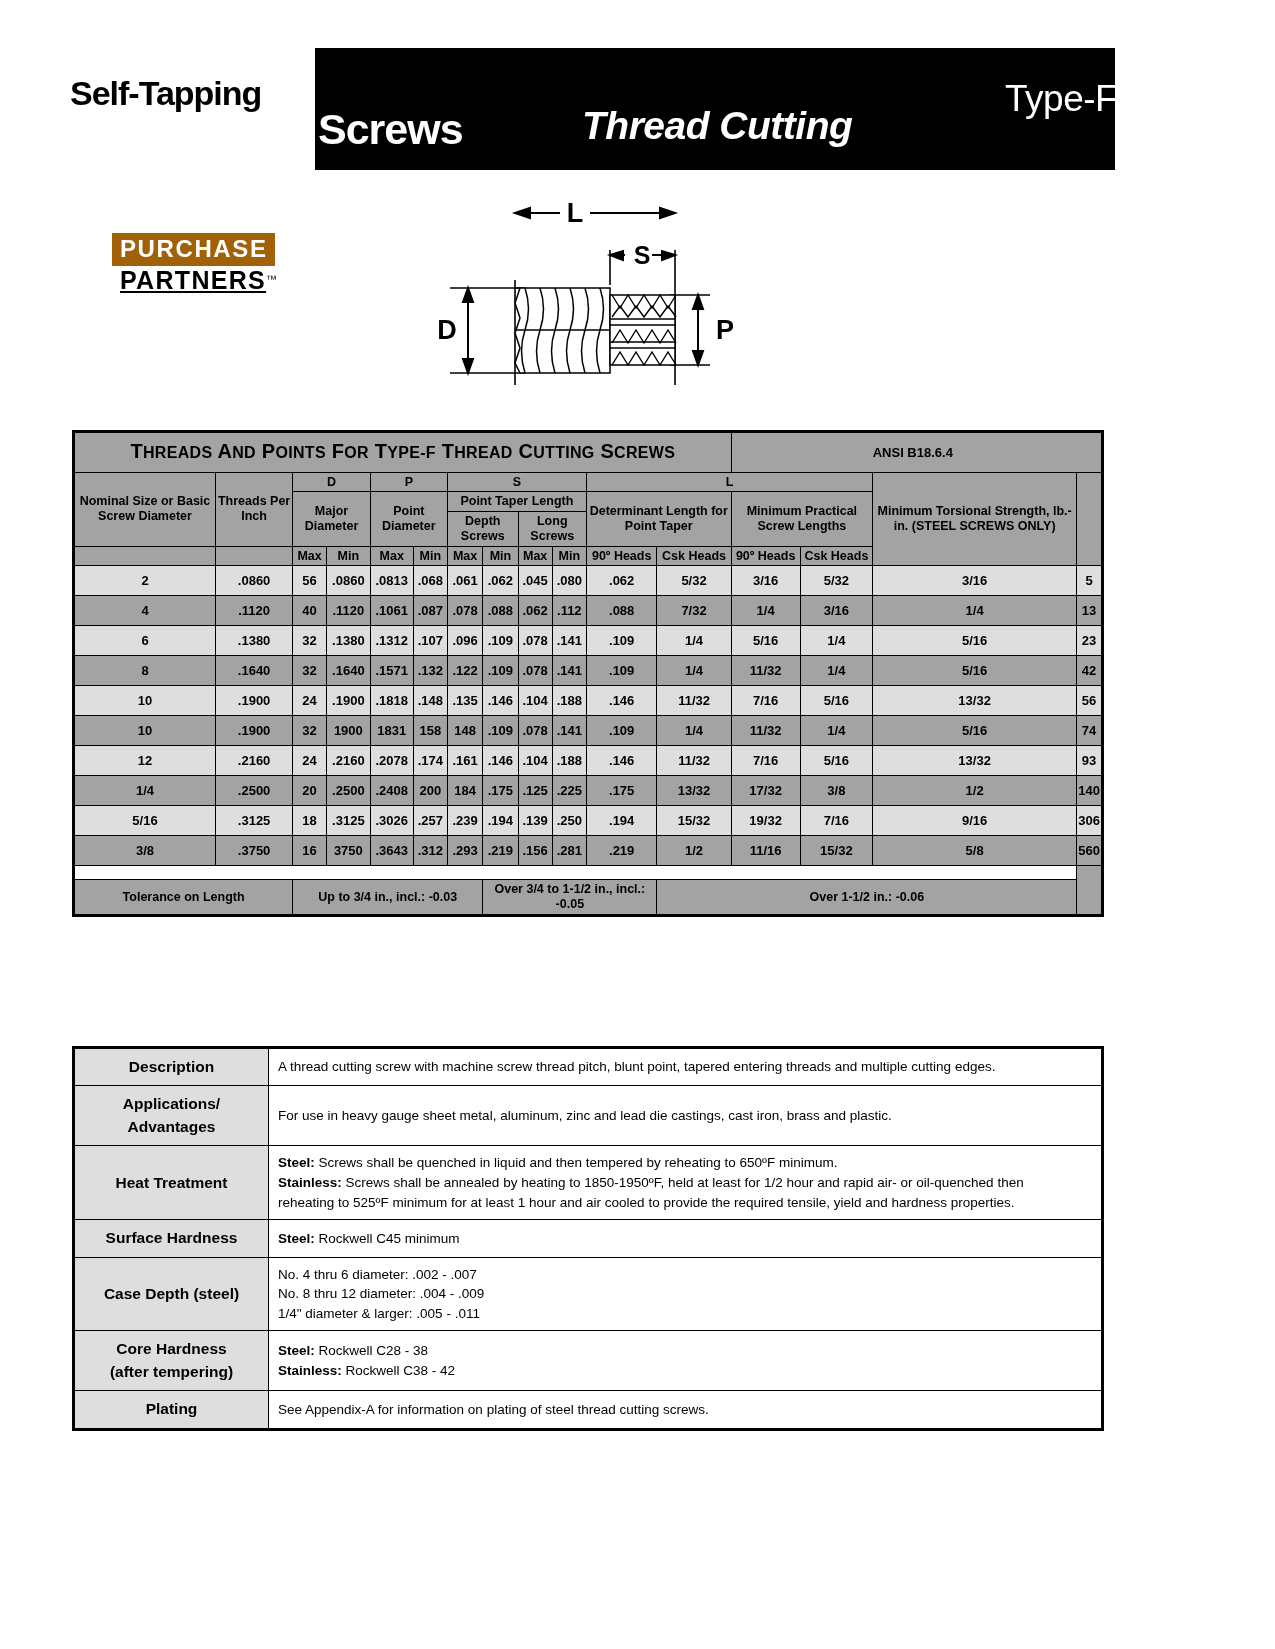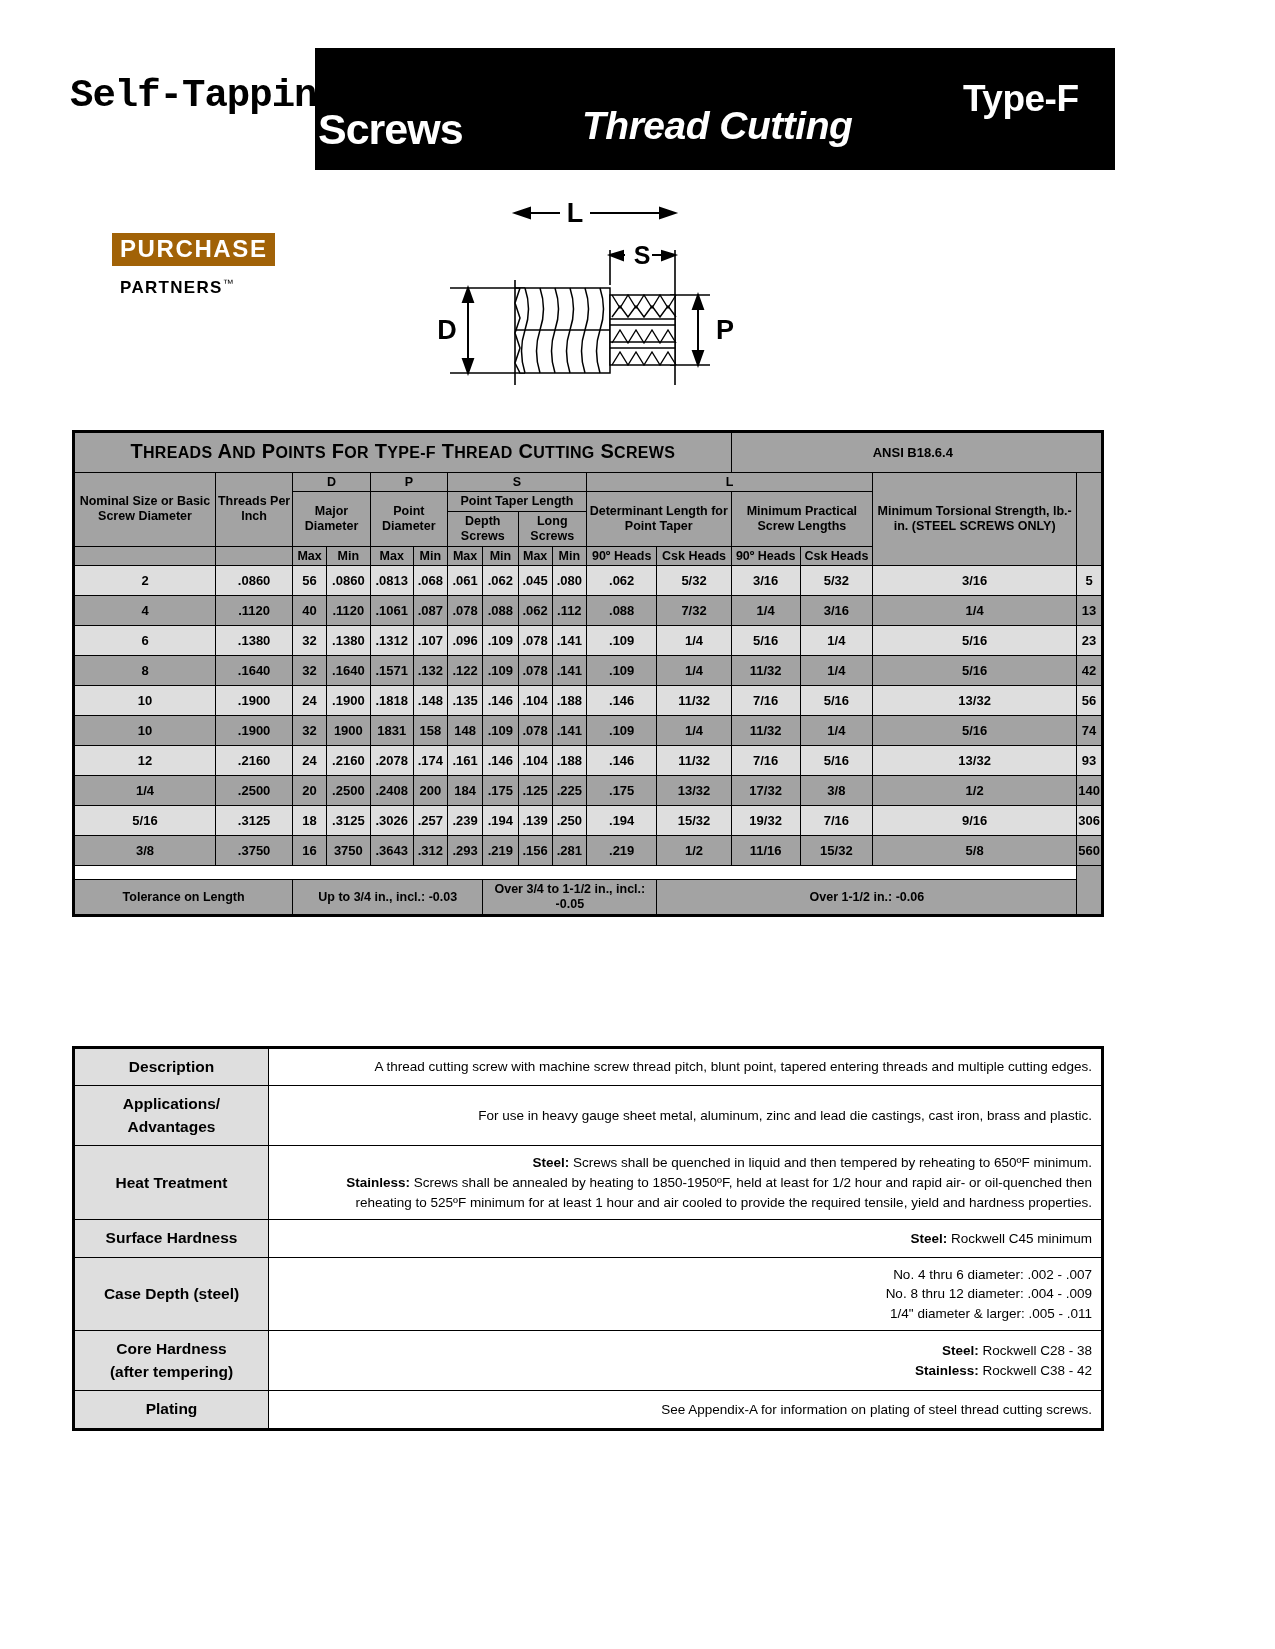--- a/index.html
+++ b/index.html
@@ -14,43 +14,43 @@
   }
 
   
   .banner-wrap{ position:absolute; left:0; top:48px; width:1275px; height:122px; }
   .banner-black{
     position:absolute; left:315px; top:0; width:800px; height:122px;
     background:#000;
   }
   .ttl{ position:absolute; white-space:nowrap; font-weight:bold; }
   .ttl-self{
-    left:70px; top:26px; font-size:39px; color:#000; letter-spacing:-1px;
-    font-family:Liberation Mono, monospace;
+    left:70px; top:26px; font-size:34px; color:#000; letter-spacing:-1px;
+    font-family:Liberation Sans, sans-serif;
   }
   .ttl-screws{
     left:318px; top:26px; font-size:43px; color:#fff; letter-spacing:-1px;margin-top:31px;
   }
   .ttl-thread{
     left:582px; top:28px; font-size:39px; color:#fff; font-style:italic; letter-spacing:-0.5px;margin-top:28px;
   }
   .ttl-type{
-    left:963px; top:30px; font-size:37px; color:#fff; letter-spacing:-0.5px; font-weight:bold;
+    left:1005px; top:30px; font-size:37px; color:#fff; letter-spacing:-0.5px; font-weight:normal;
   }
 
   
   .logo{ position:absolute; left:112px; top:233px; width:230px; height:62px; }
   .logo-top{
     background:#a16207; color:#fff; font-weight:bold; font-size:24px;
     letter-spacing:1.6px; padding:2px 8px 3px 8px; display:inline-block;
     font-family:"Liberation Sans", sans-serif;
   }
   .logo-bot{
-    color:#000; font-weight:bold; font-size:17px; letter-spacing:1.3px;
-    padding:12px 0 0 8px; display:inline-block; position:relative;
+    color:#000; font-weight:bold; font-size:25px; letter-spacing:1.3px;
+    padding:0 0 0 8px; display:inline-block; position:relative;text-decoration:underline;
   }
   .logo-tm{ font-size:11px; vertical-align:super; letter-spacing:0; }
 
   
   .diagram{ position:absolute; left:420px; top:185px; width:380px; height:215px; }
 
   
   .maintable-wrap{
     position:absolute; left:72px; top:430px; width:1032px;
   }
@@ -100,21 +100,21 @@
     border:1.5px solid #000;
     vertical-align:middle;
     padding:7px 9px;
     line-height:1.45;
   }
   td.spec-label{
     width:195px; background:#dedede; text-align:center;
     font-weight:bold; font-size:15.5px;
   }
   td.spec-val{
-    text-align:right; font-size:13.5px; font-weight:normal;
+    text-align:left; font-size:13.5px; font-weight:normal;
   }
   td.spec-val b{ font-weight:bold; }
 </style>
 </head>
 <body>
 
 <div class="banner-wrap">
   <div class="banner-black"></div>
   <div class="ttl ttl-self">Self-Tapping</div>
   <div class="ttl ttl-screws">Screws</div>

